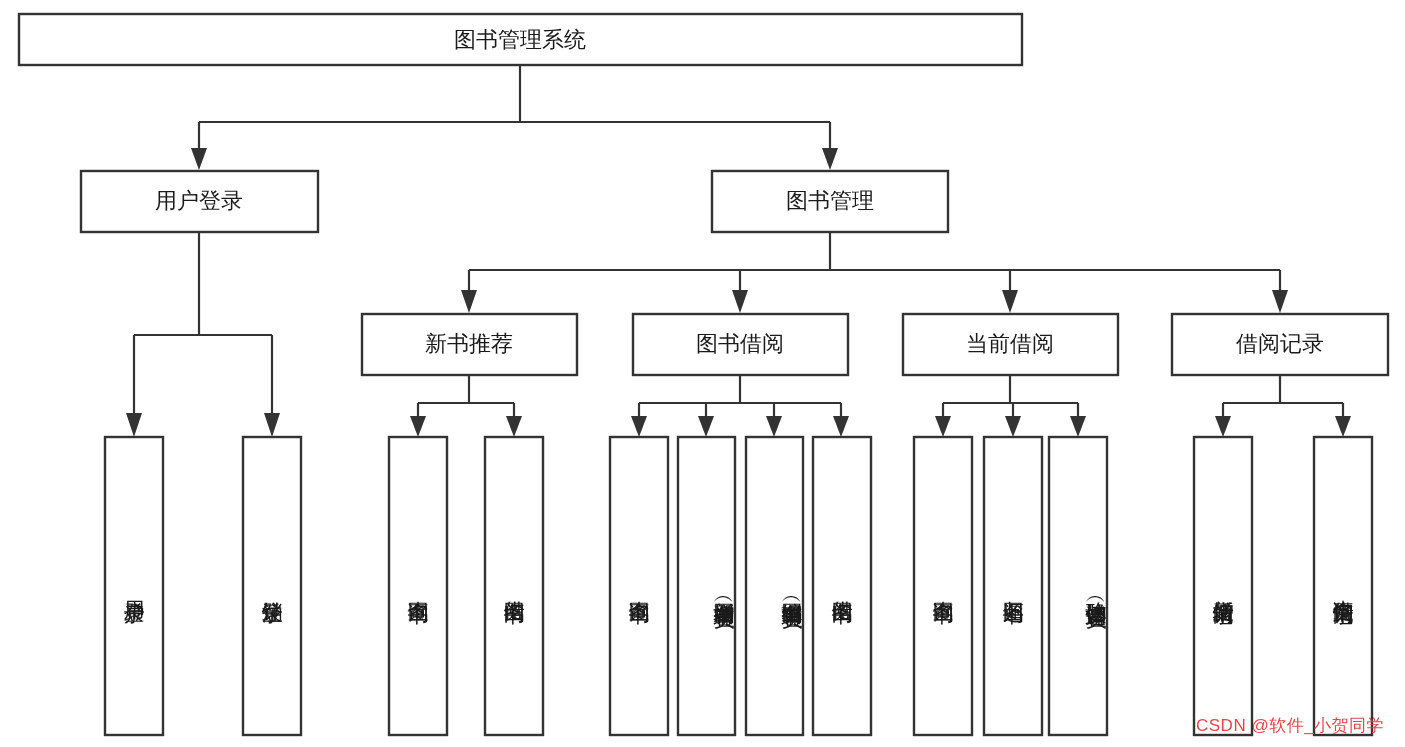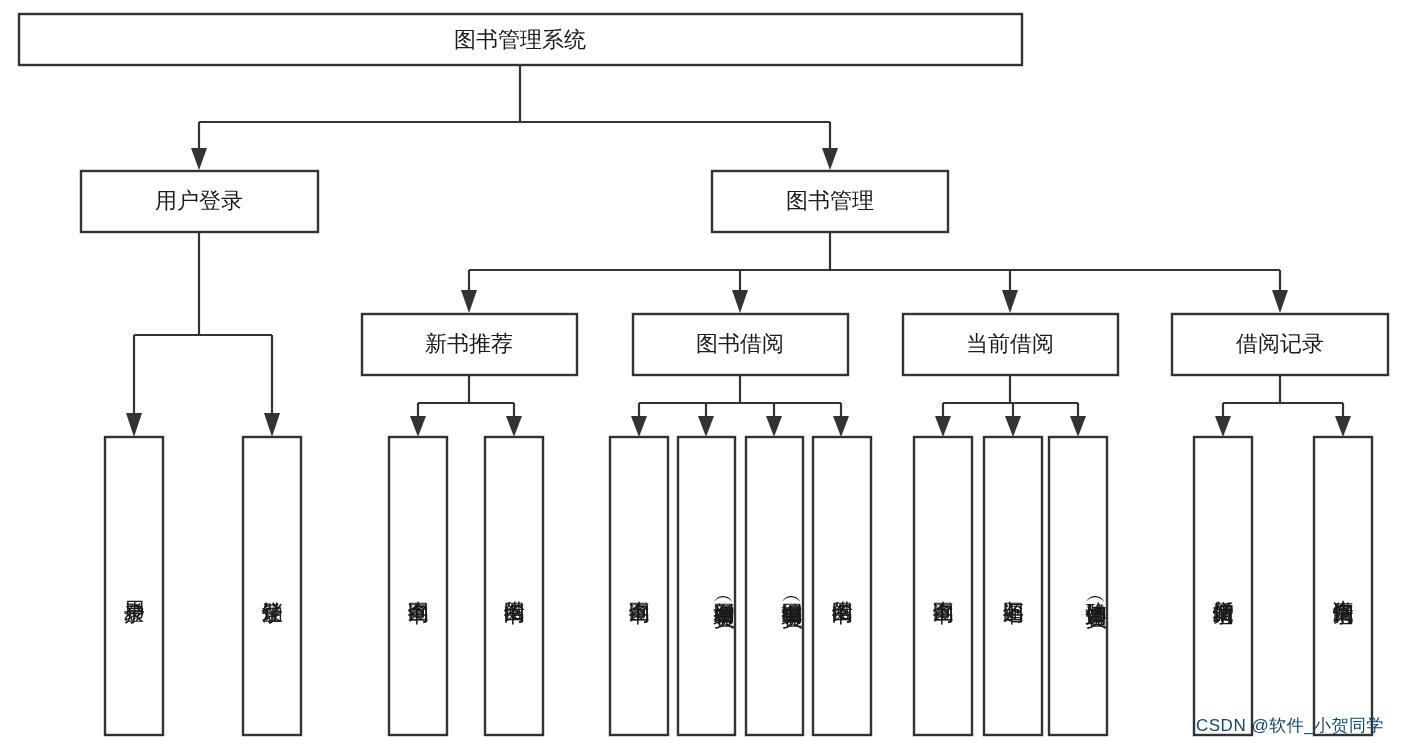--- a/index.html
+++ b/index.html
@@ -67,21 +67,21 @@
     white-space: nowrap;
     pointer-events: none;
     display: flex;
     align-items: center;
     justify-content: center;
   }
   .watermark {
     position: absolute;
     font-family: "Liberation Sans", "DejaVu Sans", sans-serif;
     font-size: 17px;
-    color: #0c4a6e;
+    color: #ef4444;
     letter-spacing: 0.5px;
     white-space: nowrap;
     user-select: none;
   }
 </style>
 </head>
 <body>
 
 <div id="chart-root">
 

